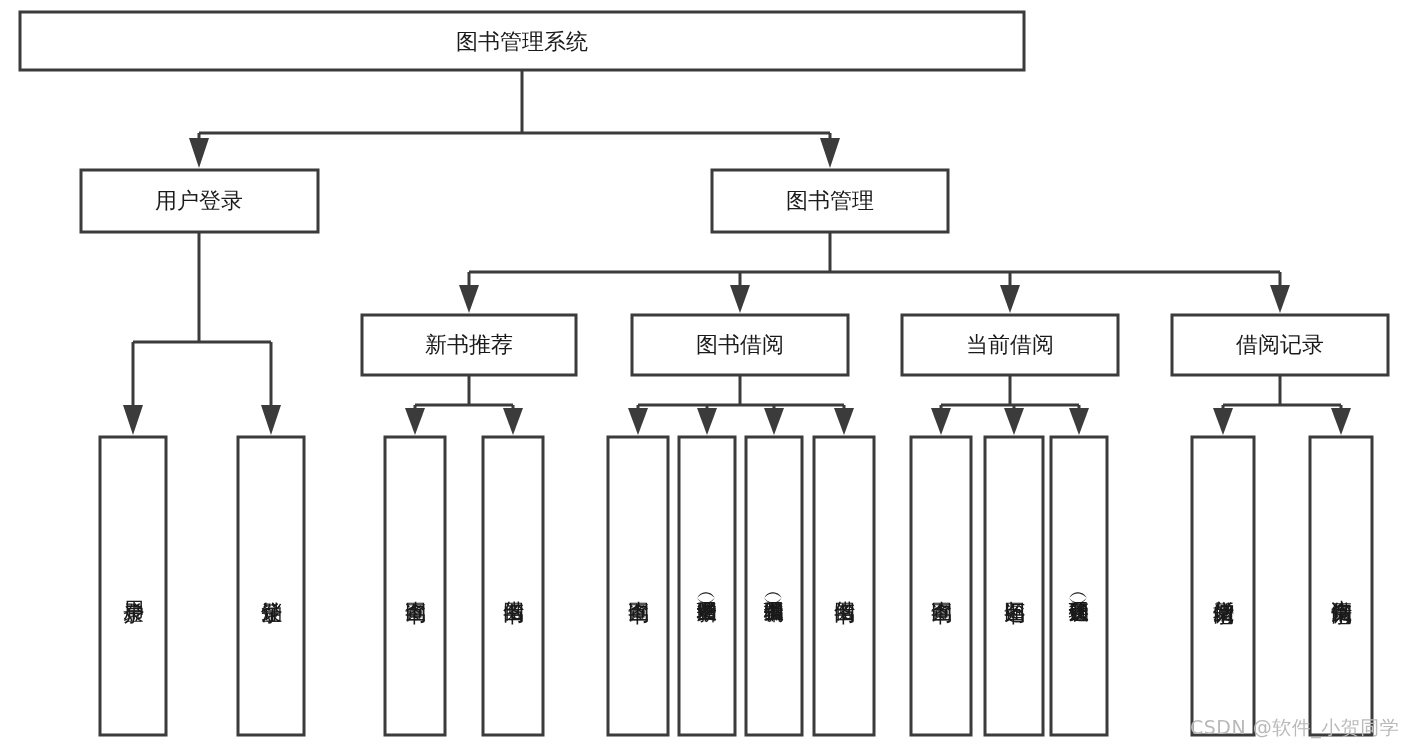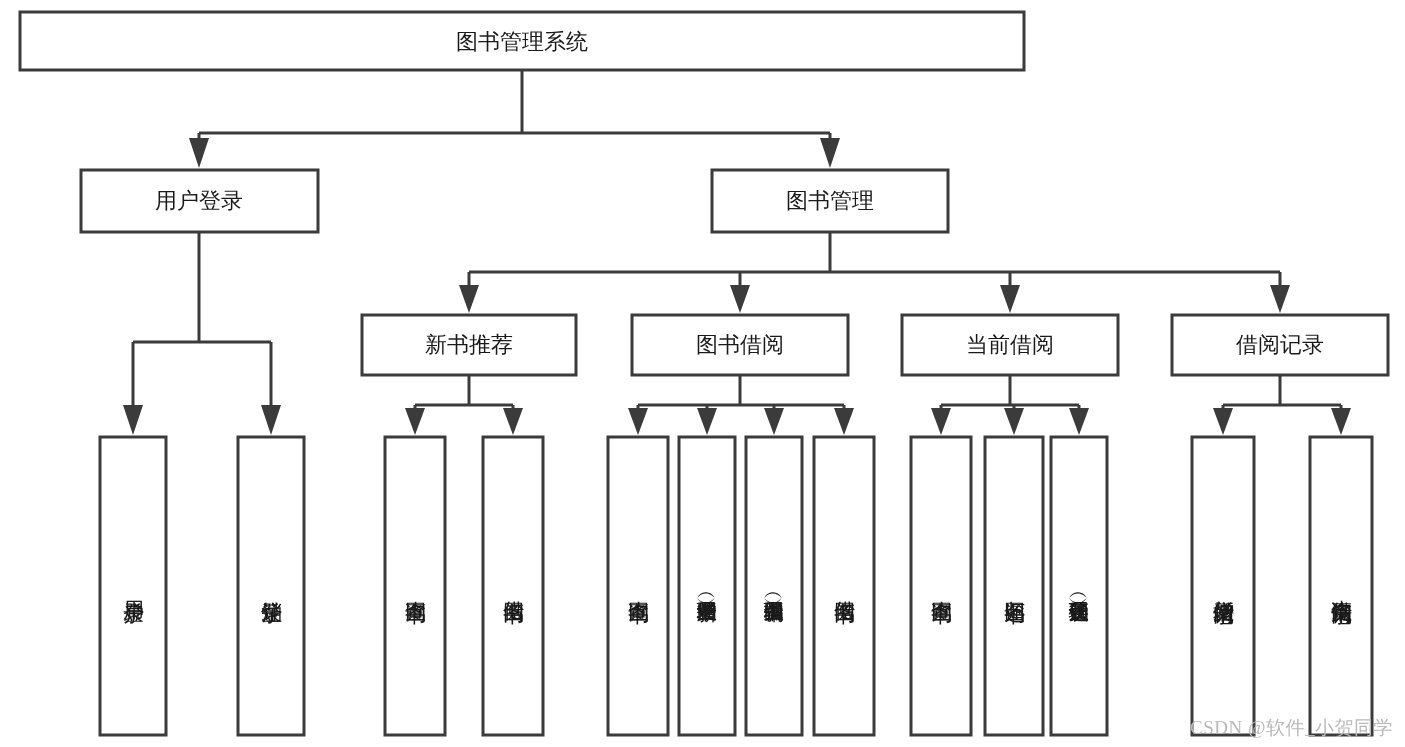--- a/index.html
+++ b/index.html
@@ -197,15 +197,15 @@
   <div class="node-label-v" style="left:608px;  top:437px; width:60px; height:298px;">查询图书</div>
   <div class="node-label-v" style="left:679px;  top:437px; width:56px; height:298px; font-size:20px; letter-spacing:0px;">新增图书（管理员）</div>
   <div class="node-label-v" style="left:746px;  top:437px; width:56px; height:298px; font-size:20px; letter-spacing:0px;">编辑图书（管理员）</div>
   <div class="node-label-v" style="left:814px;  top:437px; width:60px; height:298px;">借阅图书</div>
   <div class="node-label-v" style="left:911px;  top:437px; width:60px; height:298px;">查询图书</div>
   <div class="node-label-v" style="left:985px;  top:437px; width:58px; height:298px;">归还图书</div>
   <div class="node-label-v" style="left:1051px; top:437px; width:56px; height:298px; font-size:20px; letter-spacing:0px;">确认归还（管理员）</div>
   <div class="node-label-v" style="left:1192px; top:437px; width:62px; height:298px;">新增借阅记录</div>
   <div class="node-label-v" style="left:1310px; top:437px; width:62px; height:298px;">查询借阅记录</div>
 
-  <div class="watermark" style="left:1190px; top:715px;font-family:Liberation Serif, serif;">CSDN @软件_小贺同学</div>
+  <div class="watermark" style="left:1190px; top:715px;">CSDN @软件_小贺同学</div>
 
 </div>
 
 </body></html>

